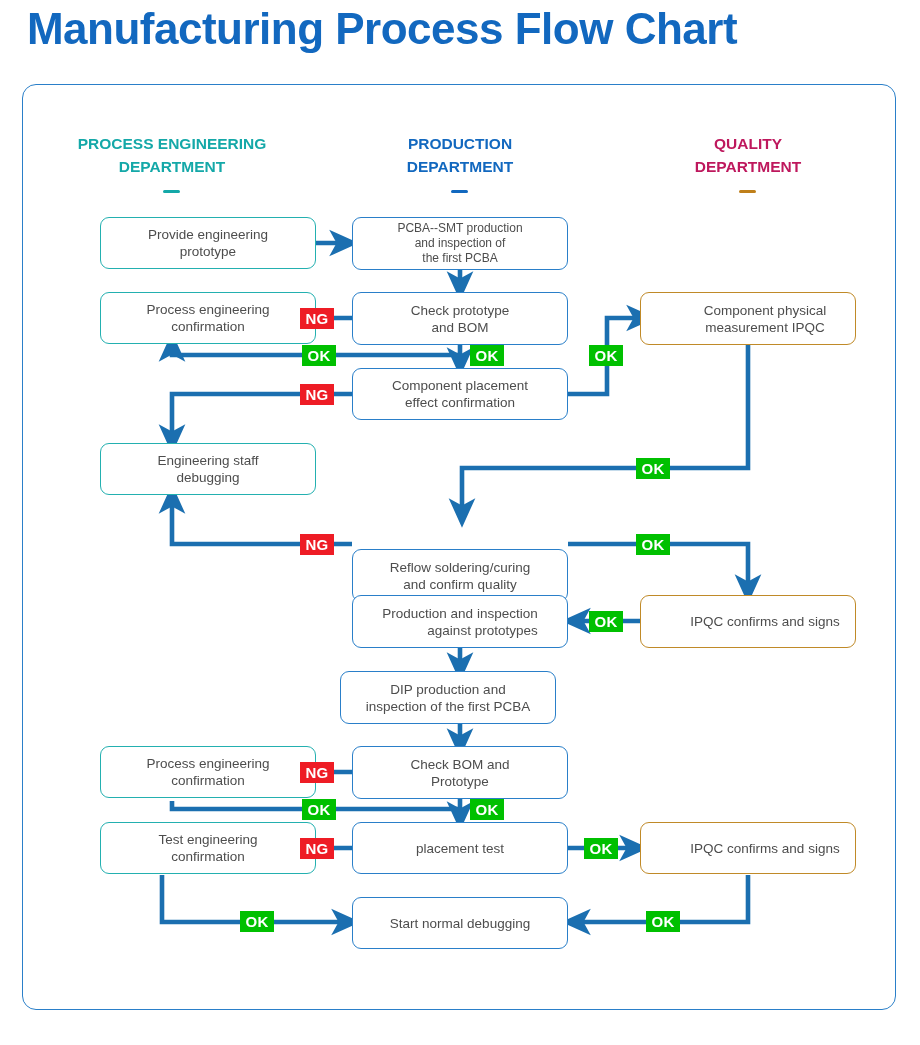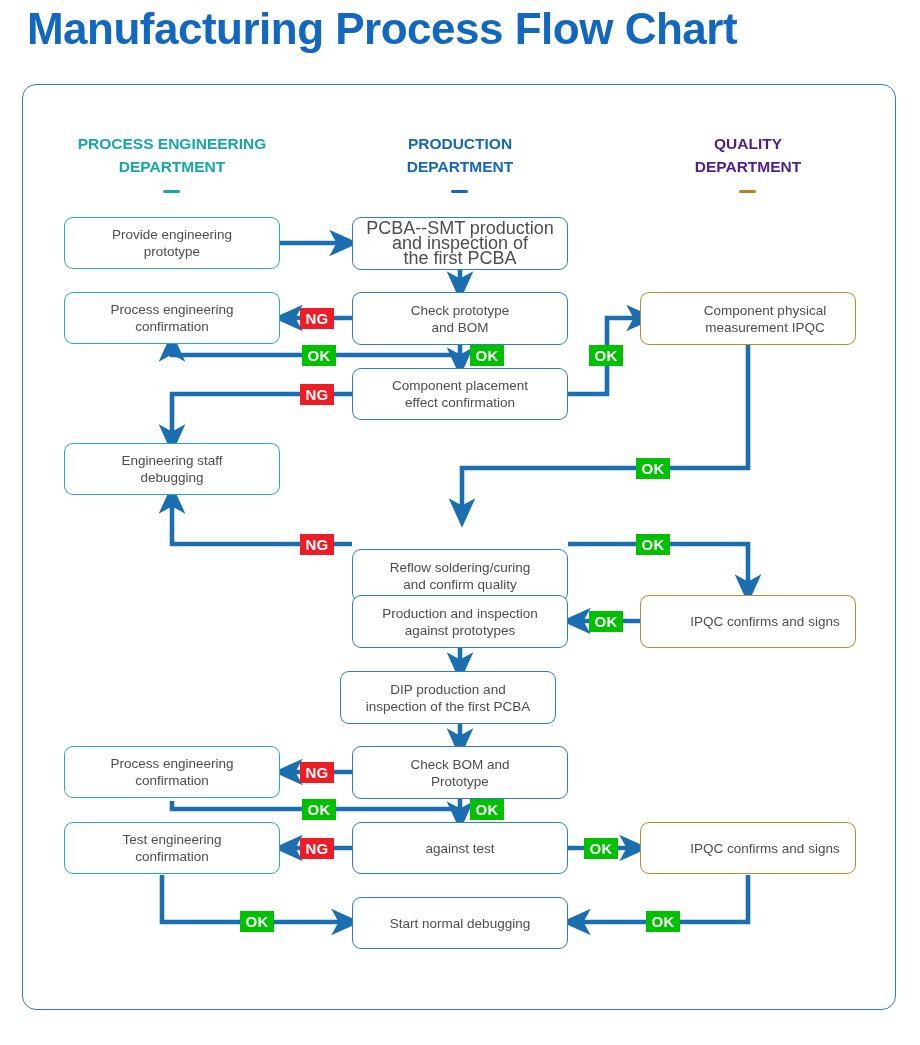--- a/index.html
+++ b/index.html
@@ -49,24 +49,24 @@
     border-radius:9px;
     display:flex;align-items:center;justify-content:center;
     text-align:center;
     color:#4d4d4d;
     font-size:13.5px;
     line-height:17px;
     padding:2px 6px;
     white-space:pre-line;
     z-index:5;
   }
-  .node.teal  { border:1.4px solid #23b0b0; }
+  .node.teal  { border:1.4px solid #23b0b0;margin-left:36px; }
   .node.blue  { border:1.4px solid #2a7fc9; }
   .node.amber { border:1.4px solid #c08a28;padding-left:40px; }
-  .node.tight { line-height:15px; font-size:18px; }
+  .node.tight { line-height:15px; font-size:12px; }
 
   .badge{
     position:absolute;
     box-sizing:border-box;
     display:flex;align-items:center;justify-content:center;
     font-size:15px;font-weight:bold;
     color:#ffffff;
     letter-spacing:0.2px;
     height:21px;
     z-index:9;
@@ -84,21 +84,21 @@
 <div id="frame"></div>
 
 <div class="col-head" style="left:52px;top:132px;width:240px;color:#14a8a8;">PROCESS ENGINEERING
 DEPARTMENT</div>
 <div class="col-dash" style="left:163px;top:190px;background:#14a8a8;"></div>
 
 <div class="col-head" style="left:340px;top:132px;width:240px;color:#1268bf;">PRODUCTION
 DEPARTMENT</div>
 <div class="col-dash" style="left:451px;top:190px;background:#1268bf;"></div>
 
-<div class="col-head" style="left:628px;top:132px;width:240px;color:#4c1d95;">QUALITY
+<div class="col-head" style="left:628px;top:132px;width:240px;color:#be185d;">QUALITY
 DEPARTMENT</div>
 <div class="col-dash" style="left:739px;top:190px;background:#bf7f1a;"></div>
 
 <svg id="canvas" width="920" height="1045" viewBox="0 0 920 1045" xmlns="http://www.w3.org/2000/svg" style="z-index:1;">
   <defs>
     <marker id="ar" markerWidth="7" markerHeight="7" refX="3.0" refY="3.5" orient="auto" markerUnits="strokeWidth">
       <path d="M0,0.6 L6.4,3.5 L0,6.4 L1.6,3.5 Z" fill="#1b6fb0"></path>
     </marker>
   </defs>
   <g stroke="#1b6fb0" stroke-width="4.6" fill="none" stroke-linecap="butt" stroke-linejoin="miter">
@@ -165,38 +165,38 @@
 
 <div class="node blue" style="left:352px;top:368px;width:216px;height:52px;">Component placement
 effect confirmation</div>
 
 <div class="node teal" style="left:64px;top:443px;width:216px;height:52px;">Engineering staff
 debugging</div>
 
 <div class="node blue" style="left:352px;top:518px;width:216px;height:53px;margin-top:31px;">Reflow soldering/curing
 and confirm quality</div>
 
-<div class="node blue" style="left:352px;top:595px;width:216px;height:53px;">Production and inspection
+<div class="node blue" style="left:352px;top:595px;width:216px;height:53px;text-align:right;">Production and inspection
 against prototypes</div>
 
 <div class="node amber" style="left:640px;top:595px;width:216px;height:53px;">IPQC confirms and signs</div>
 
 <div class="node blue" style="left:340px;top:671px;width:216px;height:53px;">DIP production and
 inspection of the first PCBA</div>
 
 <div class="node teal" style="left:64px;top:746px;width:216px;height:52px;">Process engineering
 confirmation</div>
 
 <div class="node blue" style="left:352px;top:746px;width:216px;height:53px;">Check BOM and
 Prototype</div>
 
 <div class="node teal" style="left:64px;top:822px;width:216px;height:52px;">Test engineering
 confirmation</div>
 
-<div class="node blue" style="left:352px;top:822px;width:216px;height:52px;">against test</div>
+<div class="node blue" style="left:352px;top:822px;width:216px;height:52px;">placement test</div>
 
 <div class="node amber" style="left:640px;top:822px;width:216px;height:52px;">IPQC confirms and signs</div>
 
 <div class="node blue" style="left:352px;top:897px;width:216px;height:52px;">Start normal debugging</div>
 
 <div class="badge ng" style="left:300px;top:308px;">NG</div>
 
 <div class="badge ok" style="left:302px;top:345px;">OK</div>
 
 <div class="badge ok" style="left:470px;top:345px;">OK</div>

